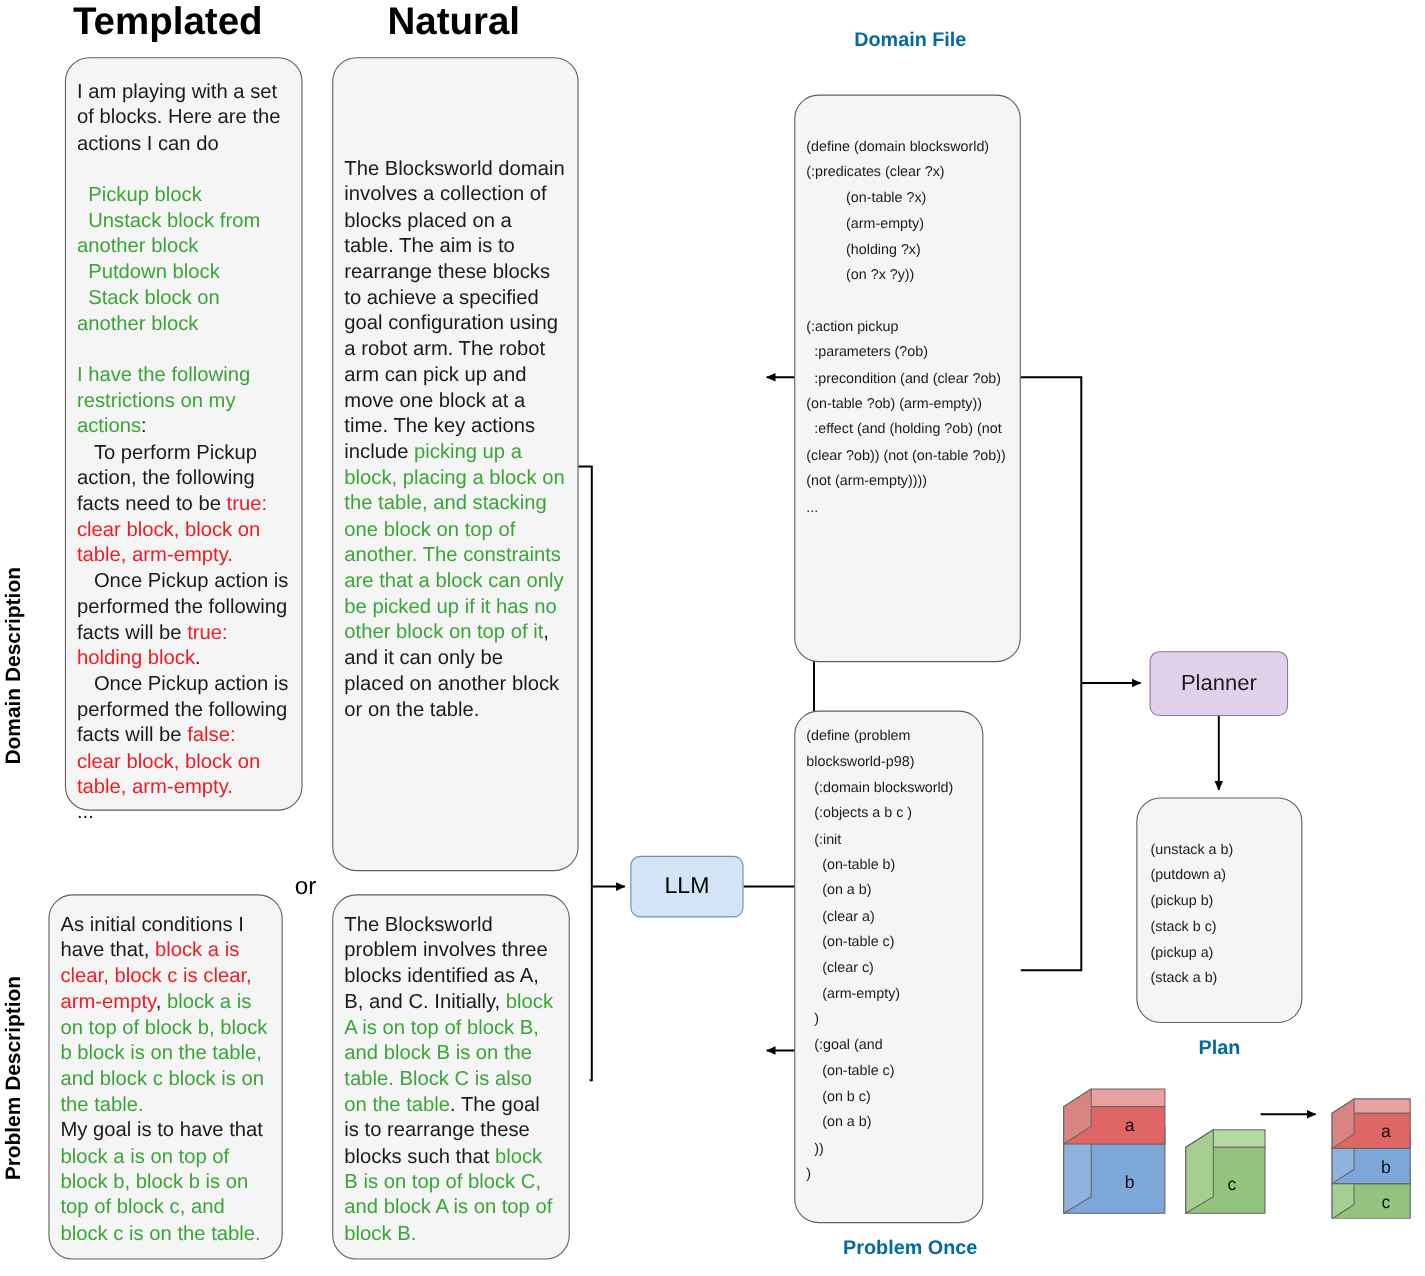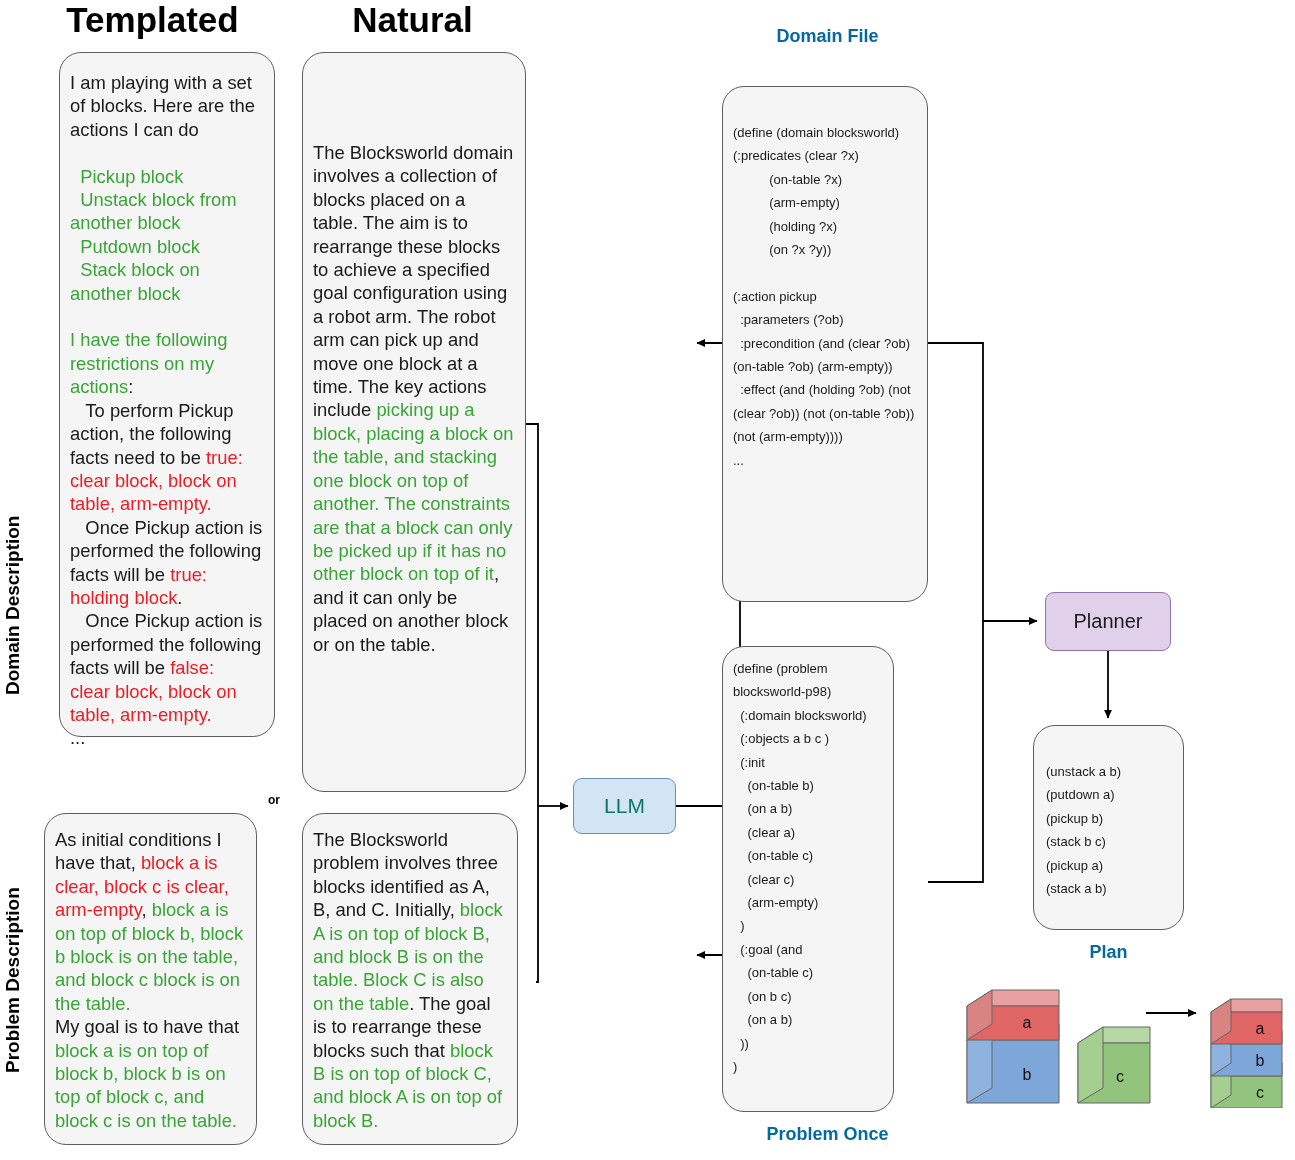--- a/index.html
+++ b/index.html
@@ -40,27 +40,27 @@
     color:#1a1a1a;
     white-space:pre-wrap;
     word-wrap:break-word;
   }
   .mono-ish{
     font-size:13px;
     line-height:23.4px;
     color:#1a1a1a;
     white-space:pre-wrap;
   }
-  .or-label{font-weight:bold;font-size:12px;color:#000;}
+  .or-label{font-weight:normal;font-size:22px;color:#000;}
   .llm-box{
     background:#d4e4f7;
     border:1.3px solid #6b90b8;
     border-radius:9px;
     display:flex;align-items:center;justify-content:center;
-    font-size:21px;color:#0f766e;
+    font-size:21px;color:#000000;
     box-sizing:border-box;
   }
   .planner-box{
     background:#e1d0ea;
     border:1.3px solid #9673a6;
     border-radius:9px;
     display:flex;align-items:center;justify-content:center;
     font-size:20px;color:#1a1a1a;
     box-sizing:border-box;
   }

